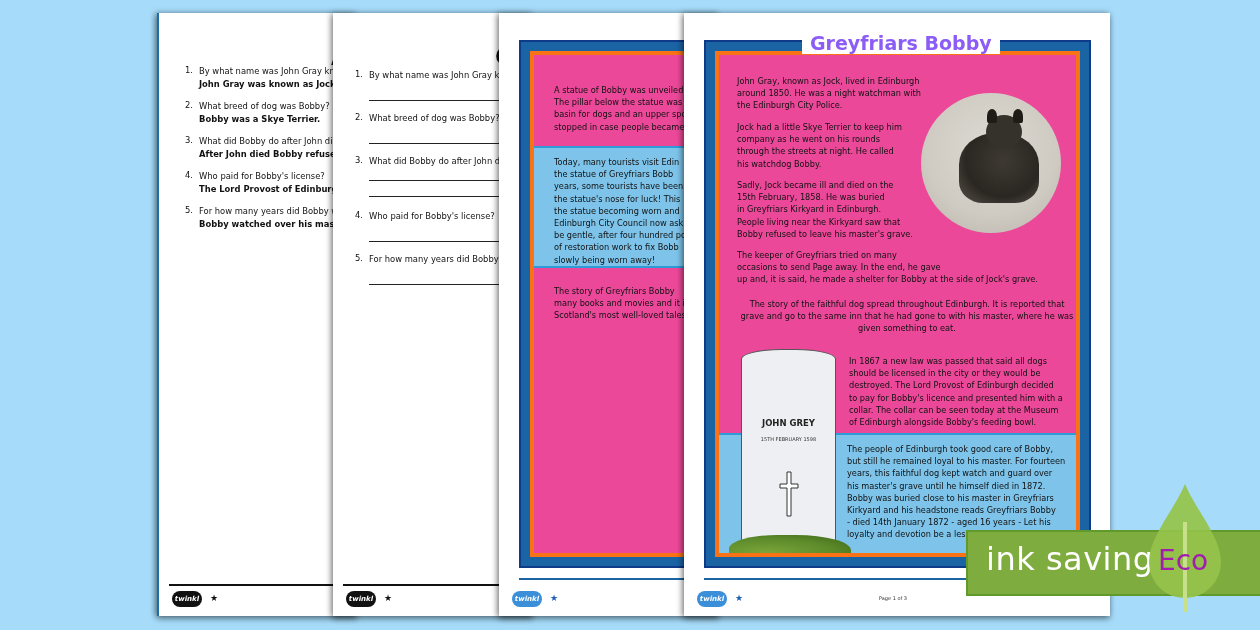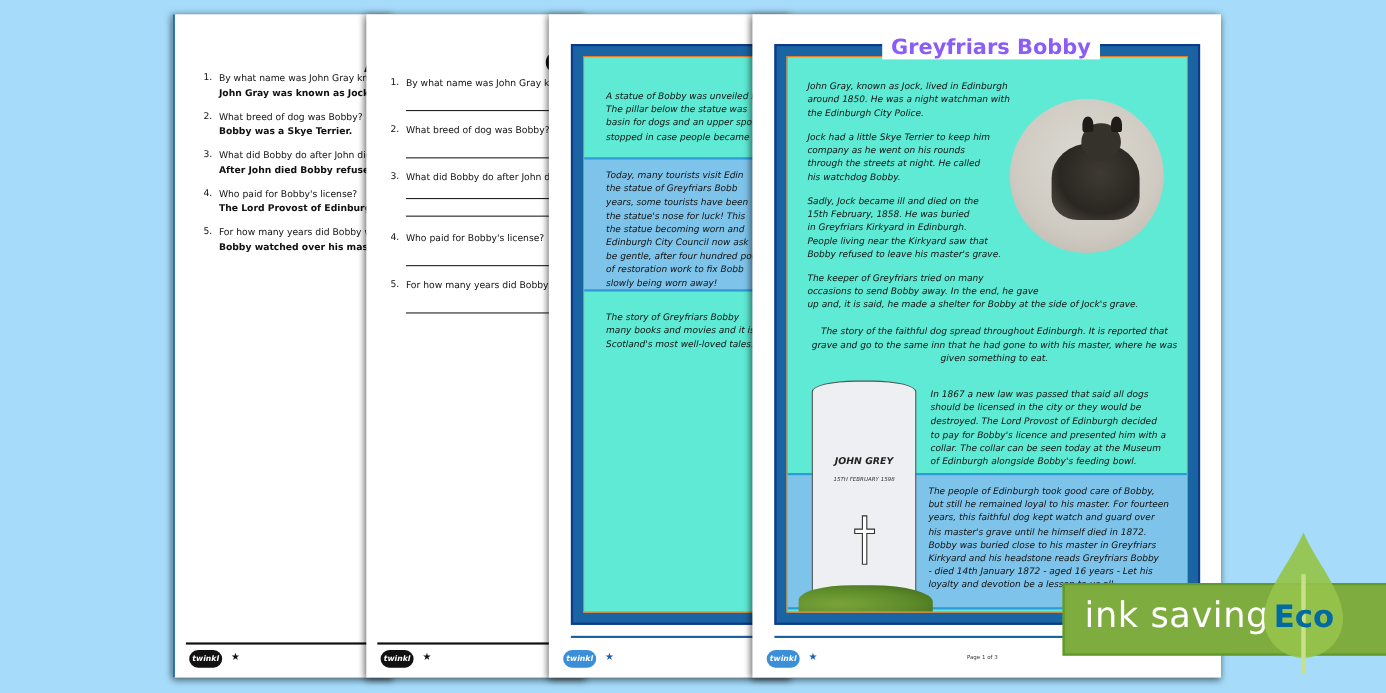--- a/index.html
+++ b/index.html
@@ -37,21 +37,21 @@
   .twinkl.black { background: #111; }
   .twinkl.blue { background: #3b8ed8; }
   .star { position: absolute; top: 580px; left: 51px; font-size: 9px; }
   .star.black { color: #111; }
   .star.blue { color: #1f5fb8; }
 
   
   .frame { position: absolute; left: 20px; top: 27px; background: #1b64a4; border: 2px solid #0e3a8a; }
   #p3 .frame { width: 230px; height: 528px; }
   #p4 .frame { width: 387px; height: 528px; }
-  .frame-inner { position: absolute; left: 9px; top: 9px; right: 9px; bottom: 9px; background: #5eead4; border: 1px solid #f97316; overflow: hidden; font-style: italic; }
+  .frame-inner { position: absolute; left: 9px; top: 9px; right: 9px; bottom: 9px; background: #ec4899; border: 4px solid #f97316; overflow: hidden; }
   .footer-line.blue { background: #1b64a4; top: 565px; left: 20px; }
 
   .txt { font-size: 8.2px; line-height: 12.2px; color: #111; }
   .band { background: #7ec4ea; border-top: 2px solid #2f9ad8; border-bottom: 2px solid #2f9ad8; }
 
   #p3 .t1 { position: absolute; left: 20px; top: 29px; width: 190px; white-space: nowrap; }
   #p3 .band { position: absolute; left: 0; right: 16px; top: 91px; height: 122px; padding: 8px 0 0 20px; white-space: nowrap; }
   #p3 .t2 { position: absolute; left: 20px; top: 230px; white-space: nowrap; }
   #p3 .credit { position: absolute; right: -10px; top: 504px; font-size: 3.5px; color: #333; }
 
@@ -66,21 +66,21 @@
 
   .grave { position: absolute; left: 22px; top: 294px; width: 95px; height: 200px; background: #eeeff2; border: 1.5px solid #555; border-radius: 40px 40px 0 0 / 10px 10px 0 0; z-index: 3; }
   .grave-name { position: absolute; top: 68px; width: 100%; text-align: center; font-size: 8.5px; font-weight: bold; color: #222; }
   .grave-date { position: absolute; top: 86px; width: 100%; text-align: center; font-size: 5px; color: #333; }
   .grave-cross { position: absolute; left: 36px; top: 120px; width: 22px; height: 48px; }
   .bush { position: absolute; left: 10px; top: 480px; width: 122px; height: 34px; background: radial-gradient(ellipse at 30% 50%, #7aa43a 0%, #5d8b2a 55%, #3a6418 100%); border-radius: 40% 45% 20% 20%; z-index: 4; }
 
   .eco { position: absolute; left: 966px; top: 530px; width: 300px; height: 66px; background: #7fac3f; border: 2px solid #5f9a2a; z-index: 10; }
   .eco-text { position: absolute; left: 18px; top: 8px; font-size: 32px; color: #fff; font-family: "DejaVu Sans", sans-serif; letter-spacing: 0.5px; }
   .leaf { position: absolute; left: 1147px; top: 482px; width: 76px; height: 130px; z-index: 11; }
-  .eco-label { position: absolute; left: 1158px; top: 544px; font-size: 28px; font-weight: bold; color: #0369a1; z-index: 12; }
+  .eco-label { position: absolute; left: 1158px; top: 544px; font-size: 28px; font-weight: normal; color: #a21caf; z-index: 12; }
 </style>
 </head>
 <body>
 
 <div class="page" id="p1">
   <div class="page-title-partial">A</div>
   <div class="qlist">
     <div class="q">
         <span class="num">1.</span>
         <div class="body">
@@ -217,21 +217,21 @@
       </div>
       <div class="txt p4-abs" style="left:18px; top:124px; white-space:nowrap;">
         <div>Sadly, Jock became ill and died on the</div>
         <div>15th February, 1858. He was buried</div>
         <div>in Greyfriars Kirkyard in Edinburgh.</div>
         <div>People living near the Kirkyard saw that</div>
         <div>Bobby refused to leave his master's grave.</div>
       </div>
       <div class="txt p4-abs" style="left:18px; top:194px; white-space:nowrap;">
         <div>The keeper of Greyfriars tried on many</div>
-        <div>occasions to send Bobby away. In the end, he gave</div>
+        <div>occasions to send Page away. In the end, he gave</div>
         <div>up and, it is said, he made a shelter for Bobby at the side of Jock's grave.</div>
       </div>
       <div class="txt p4-abs" style="left:18px; top:243px; width:340px; text-align:center; white-space:nowrap;">
         <div>The story of the faithful dog spread throughout Edinburgh. It is reported that</div>
         <div>grave and go to the same inn that he had gone to with his master, where he was</div>
         <div>given something to eat.</div>
       </div>
       <div class="txt p4-abs" style="left:130px; top:300px; white-space:nowrap;">
         <div>In 1867 a new law was passed that said all dogs</div>
         <div>should be licensed in the city or they would be</div>

